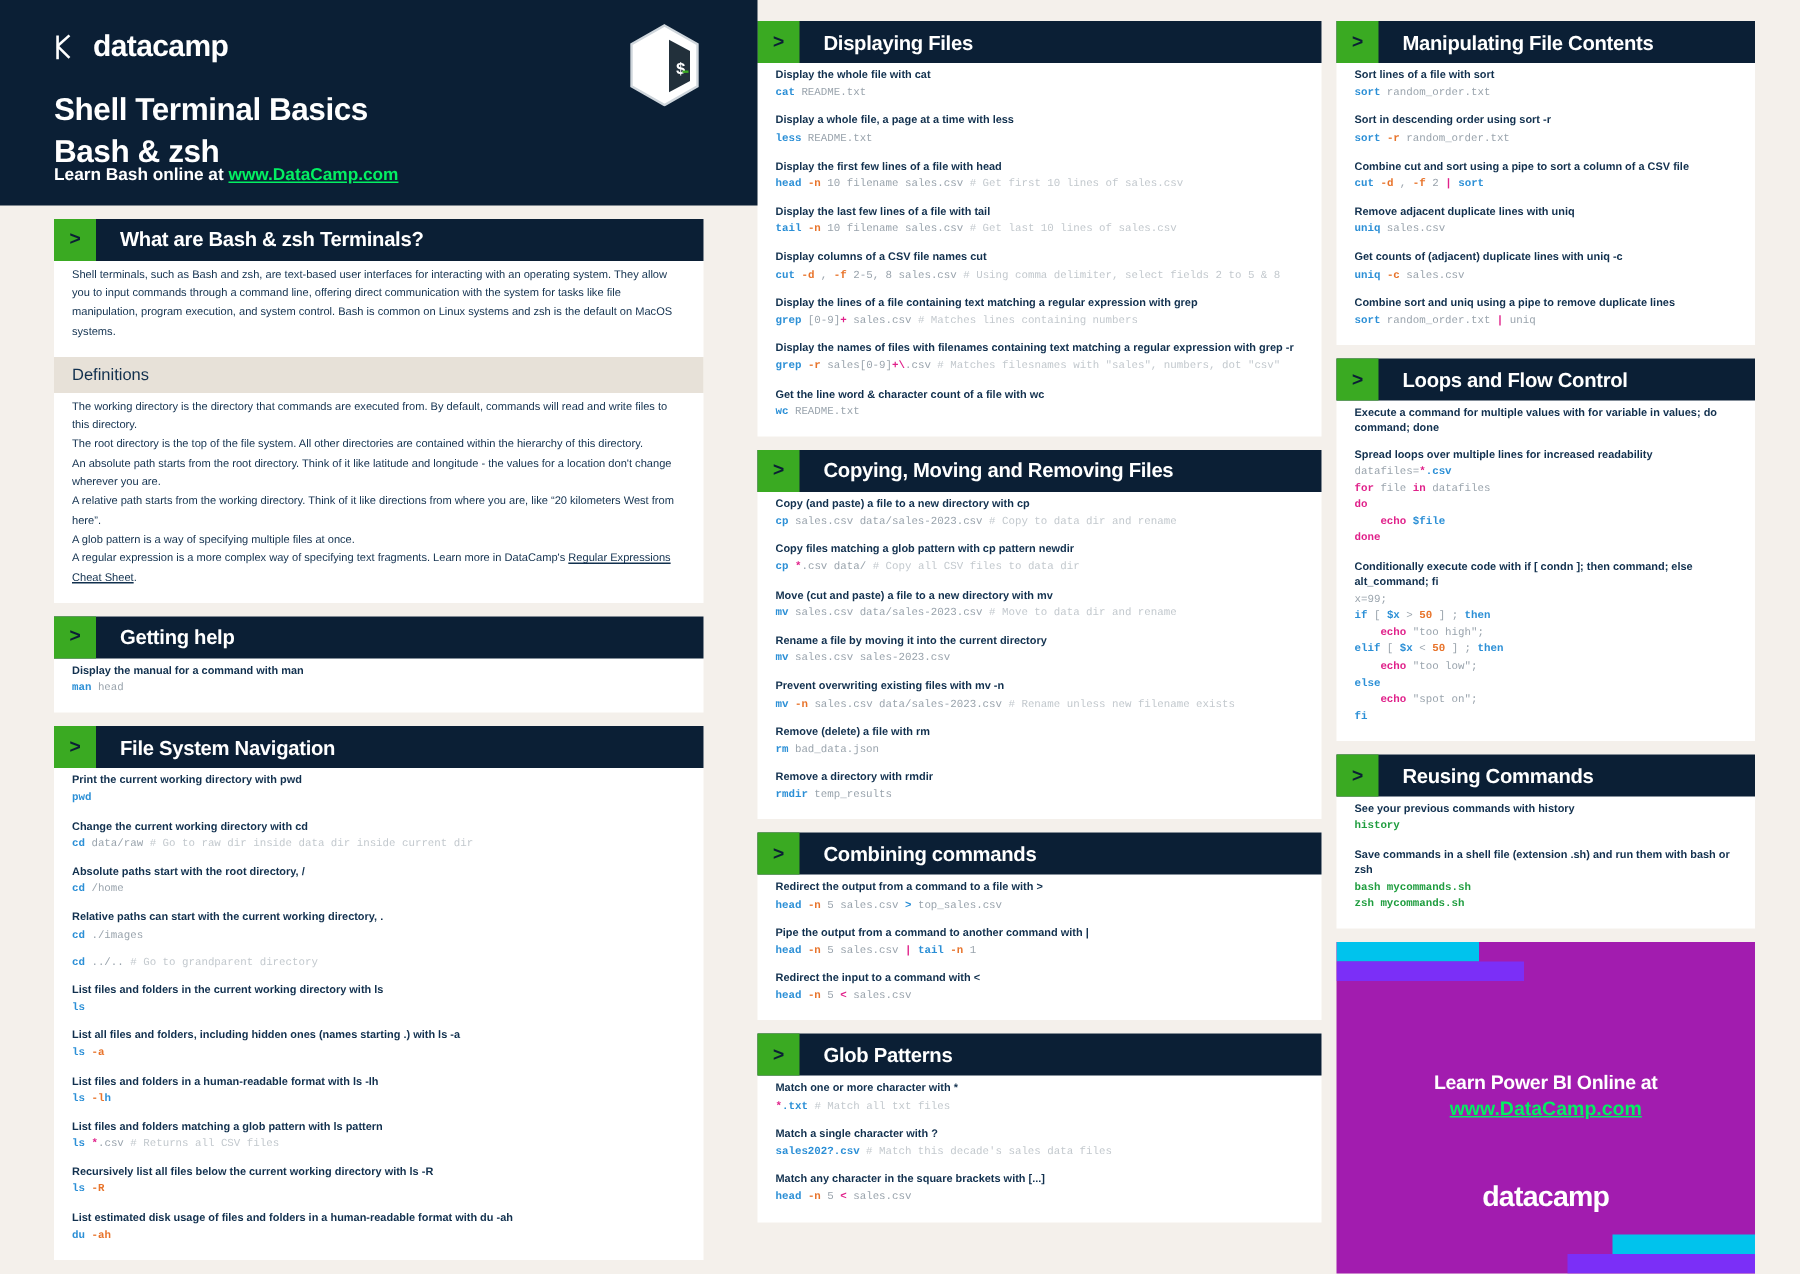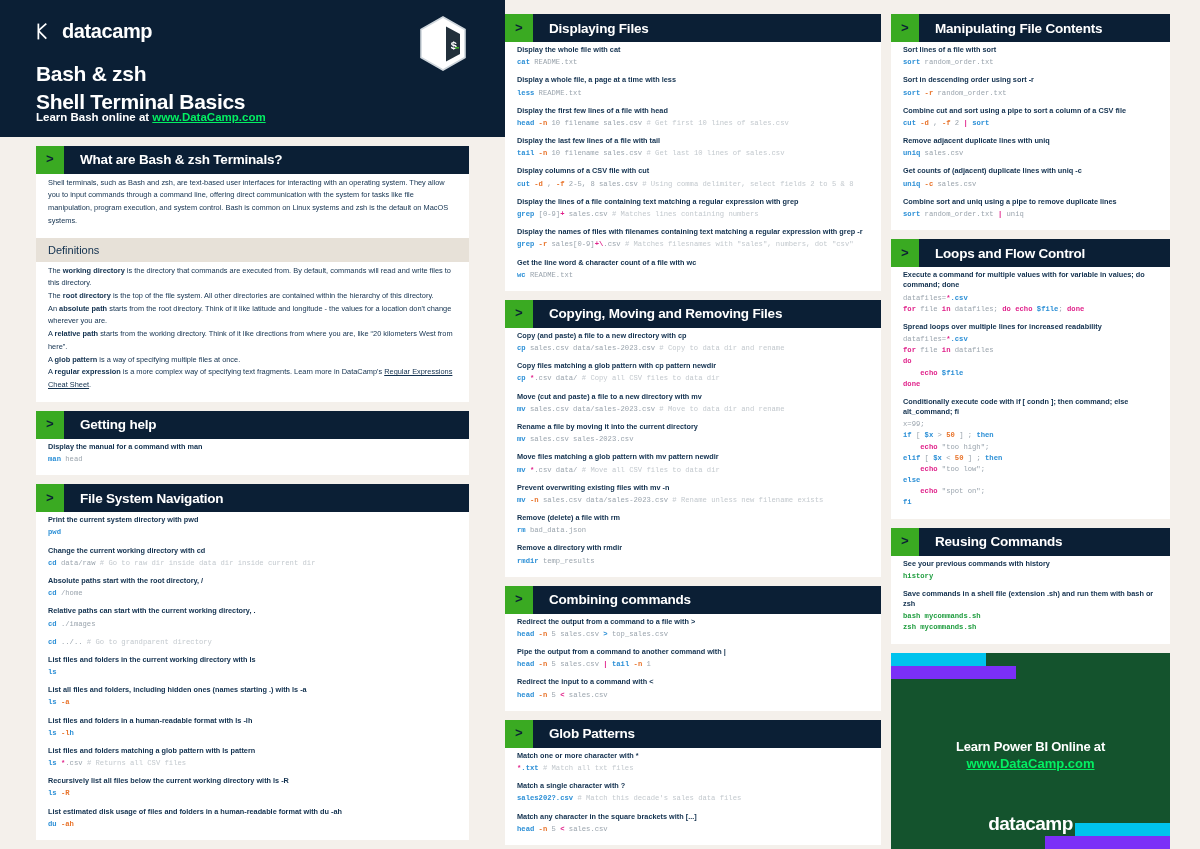--- a/index.html
+++ b/index.html
@@ -122,21 +122,21 @@
   }
 
   
   .prose {
     font-size: 7.4px;
     line-height: 1.72;
     color: #11304e;
   }
   .prose p { margin-bottom: 0; }
   .prose a { color: #11304e; text-decoration: underline; }
-  .prose b { font-weight: 700; }
+  .prose b { font-weight: 400; }
 
   .subhead {
     background: #e7e1d8;
     font-size: 11px;
     color: #11304e;
     padding: 6px 12px;
     font-weight: 400;
   }
 
   
@@ -163,21 +163,21 @@
   .code .key   { color: #e0218a; font-weight: 700; }
   .code .blue  { color: #2b8fd6; font-weight: 700; }
   .code .var   { color: #2b8fd6; font-weight: 700; }
   .code .num   { color: #e8732a; font-weight: 700; }
   .code .green { color: #1f9d3f; font-weight: 700; }
   .code .cmt   { color: #c3c9ce; }
 
   
   .promo {
     position: relative;
-    background: #14532d;
+    background: #a21caf;
     height: 236px;
     overflow: hidden;
   }
   .promo-inner {
     position: absolute;
     left: 0; right: 0;
     top: 86px;
     text-align: center;
     color: #fff;
   }
@@ -226,22 +226,22 @@
           <svg width="19" height="19" viewBox="0 0 24 24">
             <path d="M3 2 L3 22" stroke="#fff" stroke-width="2.2" fill="none"></path>
             <path d="M3 11 L13 2" stroke="#fff" stroke-width="2.2" fill="none"></path>
             <path d="M3 11 L13 21" stroke="#fff" stroke-width="2.2" fill="none"></path>
           </svg>
         </span>
         <span class="brand-word">datacamp</span>
       </div>
 
       <div class="brand-title">
+        <div>Shell Terminal Basics</div>
         <div>Bash &amp; zsh</div>
-        <div>Shell Terminal Basics</div>
       </div>
 
       <div class="brand-cta">
         <span>Learn Bash online at </span><a href="#">www.DataCamp.com</a>
       </div>
 
       <span class="hexlogo">
         <svg width="48" height="55" viewBox="0 0 48 55">
           <path d="M24 1 L46 13.5 L46 41.5 L24 54 L2 41.5 L2 13.5 Z" fill="#ffffff" stroke="#cfd6dc" stroke-width="1.6"></path>
           <path d="M24 7 L41 16.6 L41 38.4 L24 48 L7 38.4 L7 16.6 Z" fill="#ffffff"></path>
@@ -288,21 +288,21 @@
         </div>
       </div>
 
       <div class="card">
         <div class="card-head">
           <span class="chev">&gt;</span>
           <span class="card-title">File System Navigation</span>
         </div>
         <div class="card-body">
           <div class="entry">
-            <div class="desc">Print the current system directory with pwd</div>
+            <div class="desc">Print the current working directory with pwd</div>
             <div class="code"><span class="cmd">pwd</span></div>
           </div>
           <div class="entry">
             <div class="desc">Change the current working directory with cd</div>
             <div class="code"><span class="cmd">cd</span> data/raw <span class="cmt"># Go to raw dir inside data dir inside current dir</span></div>
           </div>
           <div class="entry">
             <div class="desc">Absolute paths start with the root directory, /</div>
             <div class="code"><span class="cmd">cd</span> /home</div>
           </div>
@@ -362,21 +362,21 @@
         </div>
         <div class="entry">
           <div class="desc">Display the first few lines of a file with head</div>
           <div class="code"><span class="cmd">head</span> <span class="flag">-n</span> 10 filename sales.csv <span class="cmt"># Get first 10 lines of sales.csv</span></div>
         </div>
         <div class="entry">
           <div class="desc">Display the last few lines of a file with tail</div>
           <div class="code"><span class="cmd">tail</span> <span class="flag">-n</span> 10 filename sales.csv <span class="cmt"># Get last 10 lines of sales.csv</span></div>
         </div>
         <div class="entry">
-          <div class="desc">Display columns of a CSV file with cut</div>
+          <div class="desc">Display columns of a CSV file names cut</div>
           <div class="code"><span class="cmd">cut</span> <span class="flag">-d</span> , <span class="flag">-f</span> 2-5, 8 sales.csv <span class="cmt"># Using comma delimiter, select fields 2 to 5 &amp; 8</span></div>
         </div>
         <div class="entry">
           <div class="desc">Display the lines of a file containing text matching a regular expression with grep</div>
           <div class="code"><span class="cmd">grep</span> [0-9]<span class="glob">+</span> sales.csv <span class="cmt"># Matches lines containing numbers</span></div>
         </div>
         <div class="entry">
           <div class="desc">Display the names of files with filenames containing text matching a regular expression with grep -r</div>
           <div class="code"><span class="cmd">grep</span> <span class="flag">-r</span> sales[0-9]<span class="glob">+\</span>.csv <span class="cmt"># Matches filesnames with "sales", numbers, dot "csv"</span></div>
         </div>
@@ -403,24 +403,20 @@
         </div>
         <div class="entry">
           <div class="desc">Move (cut and paste) a file to a new directory with mv</div>
           <div class="code"><span class="cmd">mv</span> sales.csv data/sales-2023.csv <span class="cmt"># Move to data dir and rename</span></div>
         </div>
         <div class="entry">
           <div class="desc">Rename a file by moving it into the current directory</div>
           <div class="code"><span class="cmd">mv</span> sales.csv sales-2023.csv</div>
         </div>
         <div class="entry">
-          <div class="desc">Move files matching a glob pattern with mv pattern newdir</div>
-          <div class="code"><span class="cmd">mv</span> <span class="glob">*</span>.csv data/ <span class="cmt"># Move all CSV files to data dir</span></div>
-        </div>
-        <div class="entry">
           <div class="desc">Prevent overwriting existing files with mv -n</div>
           <div class="code"><span class="cmd">mv</span> <span class="flag">-n</span> sales.csv data/sales-2023.csv <span class="cmt"># Rename unless new filename exists</span></div>
         </div>
         <div class="entry">
           <div class="desc">Remove (delete) a file with rm</div>
           <div class="code"><span class="cmd">rm</span> bad_data.json</div>
         </div>
         <div class="entry">
           <div class="desc">Remove a directory with rmdir</div>
           <div class="code"><span class="cmd">rmdir</span> temp_results</div>
@@ -509,22 +505,20 @@
     </div>
 
     <div class="card">
       <div class="card-head">
         <span class="chev">&gt;</span>
         <span class="card-title">Loops and Flow Control</span>
       </div>
       <div class="card-body">
         <div class="entry">
           <div class="desc">Execute a command for multiple values with for variable in values; do command; done</div>
-          <div class="code">datafiles=<span class="glob">*</span><span class="cmd">.csv</span>
-<span class="key">for</span> file <span class="key">in</span> datafiles; <span class="key">do</span> <span class="key">echo</span> <span class="var">$file</span>; <span class="key">done</span></div>
         </div>
         <div class="entry">
           <div class="desc">Spread loops over multiple lines for increased readability</div>
           <div class="code">datafiles=<span class="glob">*</span><span class="cmd">.csv</span>
 <span class="key">for</span> file <span class="key">in</span> datafiles
 <span class="key">do</span>
     <span class="key">echo</span> <span class="var">$file</span>
 <span class="key">done</span></div>
         </div>
         <div class="entry">

